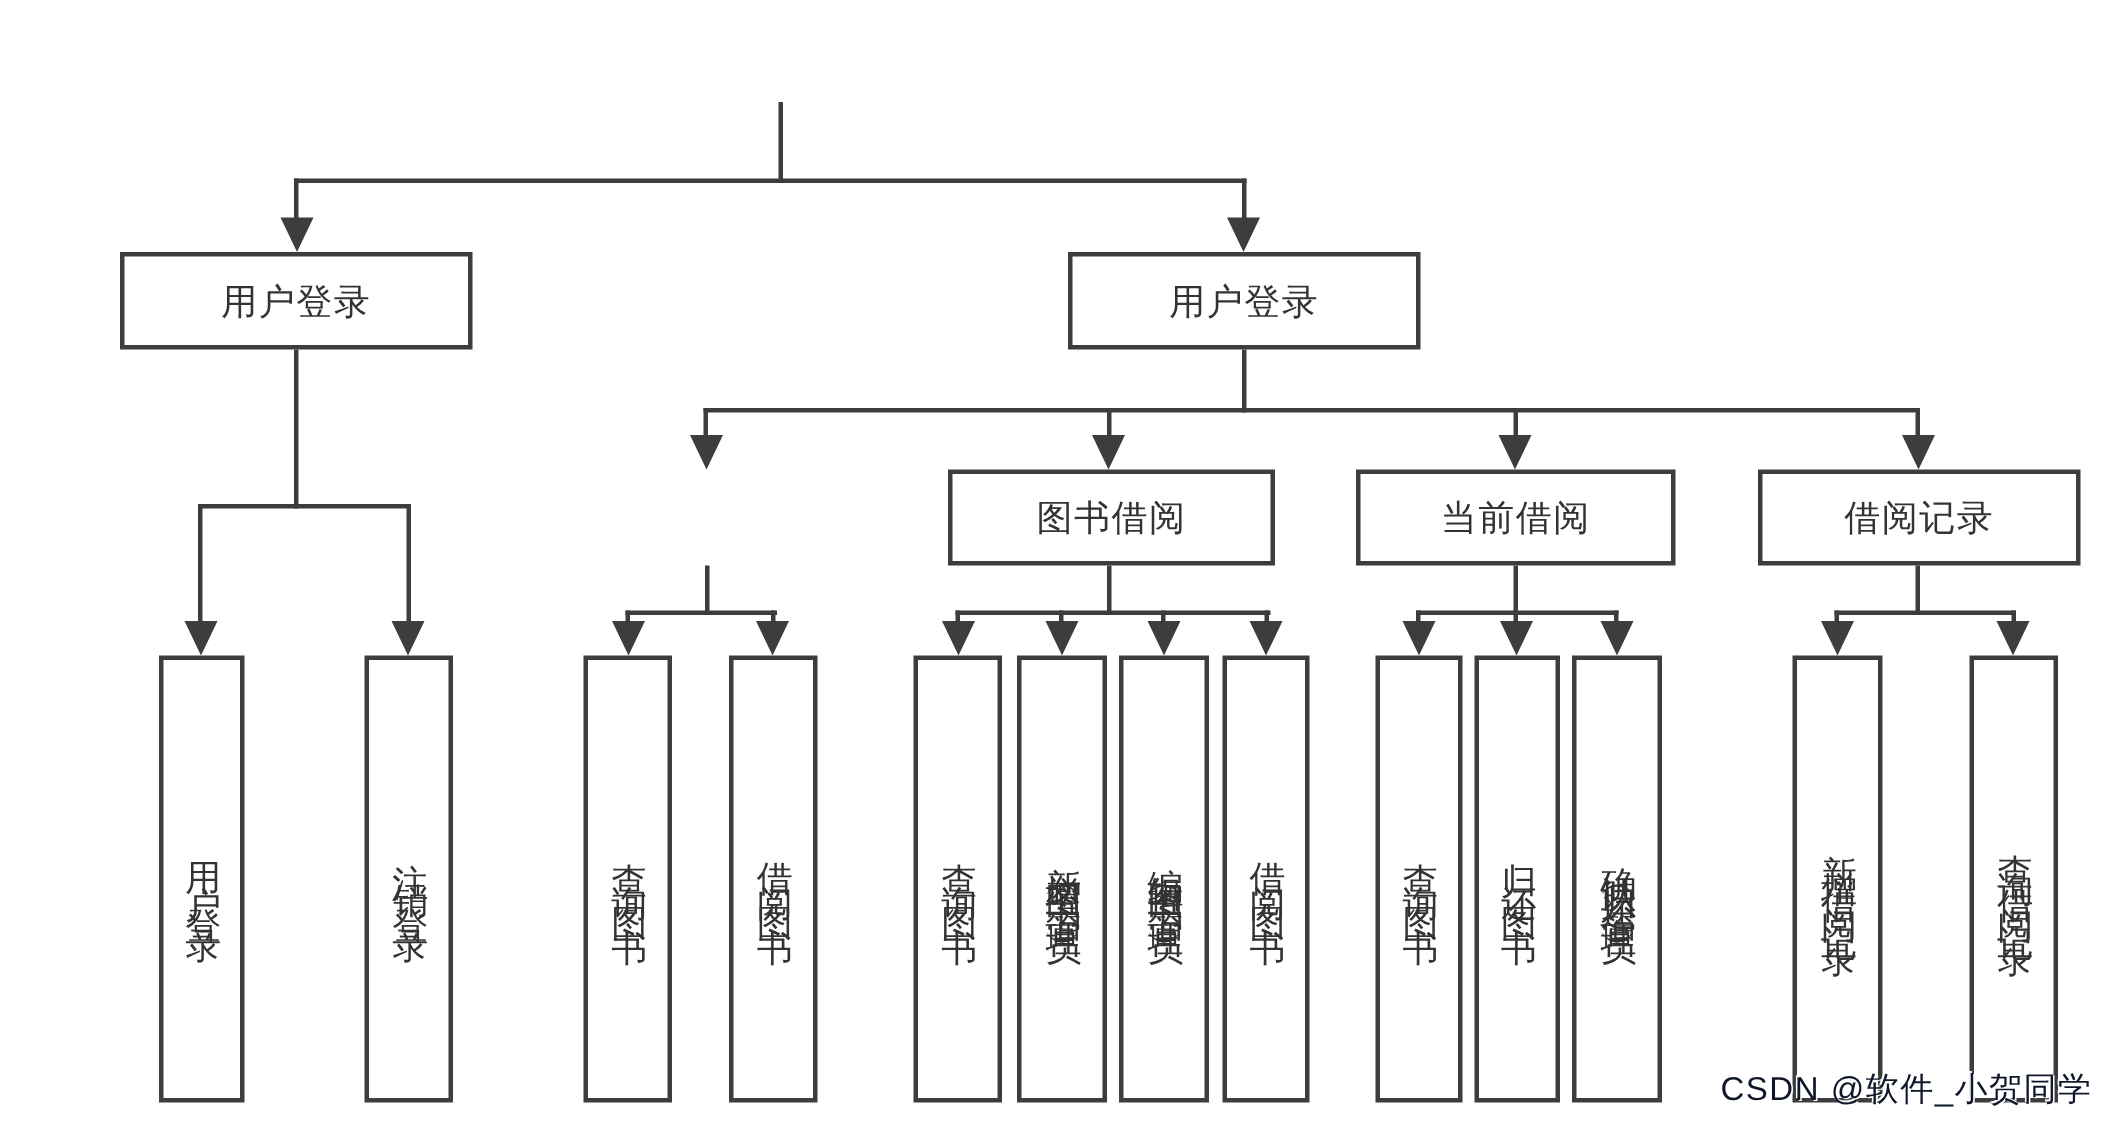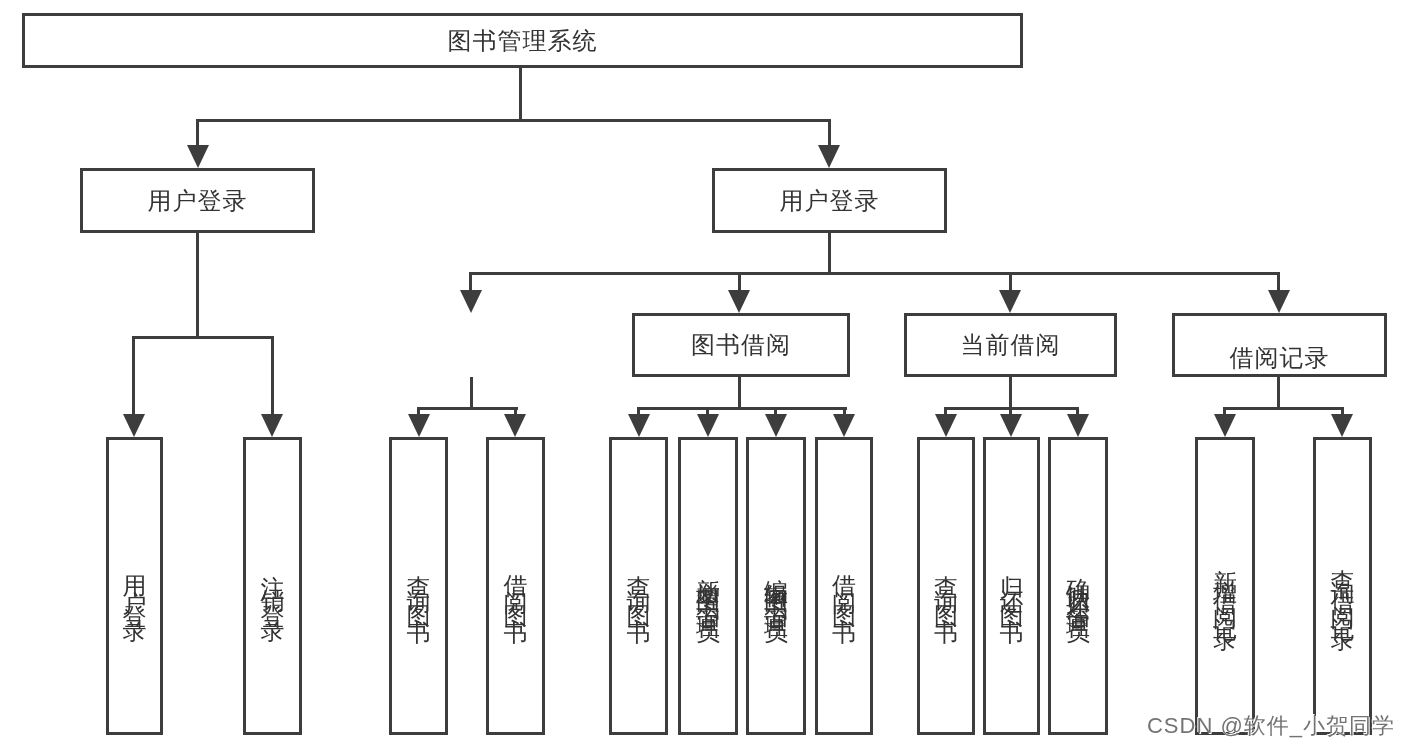--- a/index.html
+++ b/index.html
@@ -32,33 +32,30 @@
   
   .hline{position:absolute;height:3px;background:#3d3d3d;}
   .vline{position:absolute;width:3px;background:#3d3d3d;}
   .ahead{
     position:absolute;width:0;height:0;
     border-left:11px solid transparent;border-right:11px solid transparent;
     border-top:23px solid #3d3d3d;
   }
   .watermark{
     position:absolute;right:10px;bottom:6px;
-    font-size:22px;color:#737373;z-index:5;
+    font-size:22px;color:#0f172a;z-index:5;
     text-shadow:1px 1px 0 #ffffff,-1px -1px 0 #ffffff;
     letter-spacing:1px;
   }
 </style>
 </head>
 <body>
 
 <div class="stage">
 
-  <div class="node" style="left:22px;top:13px;width:1001px;height:55px;">
-    <span>图书管理系统</span>
-  </div>
 
   <div class="vline" style="left:519px;top:68px;height:54px;"></div>
   <div class="hline" style="left:196px;top:119px;width:635px;"></div>
   <div class="vline" style="left:196px;top:119px;height:30px;"></div>
   <div class="ahead" style="left:187px;top:145px;"></div>
   <div class="vline" style="left:828px;top:119px;height:30px;"></div>
   <div class="ahead" style="left:818px;top:145px;"></div>
 
   <div class="node" style="left:80px;top:168px;width:235px;height:65px;">
     <span>用户登录</span>
@@ -84,21 +81,21 @@
   <div class="ahead" style="left:999px;top:290px;"></div>
   <div class="vline" style="left:1277px;top:272px;height:20px;"></div>
   <div class="ahead" style="left:1268px;top:290px;"></div>
 
   <div class="node" style="left:632px;top:313px;width:218px;height:64px;">
     <span>图书借阅</span>
   </div>
   <div class="node" style="left:904px;top:313px;width:213px;height:64px;">
     <span>当前借阅</span>
   </div>
-  <div class="node" style="left:1172px;top:313px;width:215px;height:64px;align-items:flex-end;">
+  <div class="node" style="left:1172px;top:313px;width:215px;height:64px;">
     <span>借阅记录</span>
   </div>
 
   <div class="vline" style="left:470px;top:377px;height:32px;"></div>
   <div class="hline" style="left:417px;top:407px;width:101px;"></div>
   <div class="vline" style="left:417px;top:407px;height:12px;"></div>
   <div class="ahead" style="left:408px;top:414px;"></div>
   <div class="vline" style="left:514px;top:407px;height:12px;"></div>
   <div class="ahead" style="left:504px;top:414px;"></div>
 

